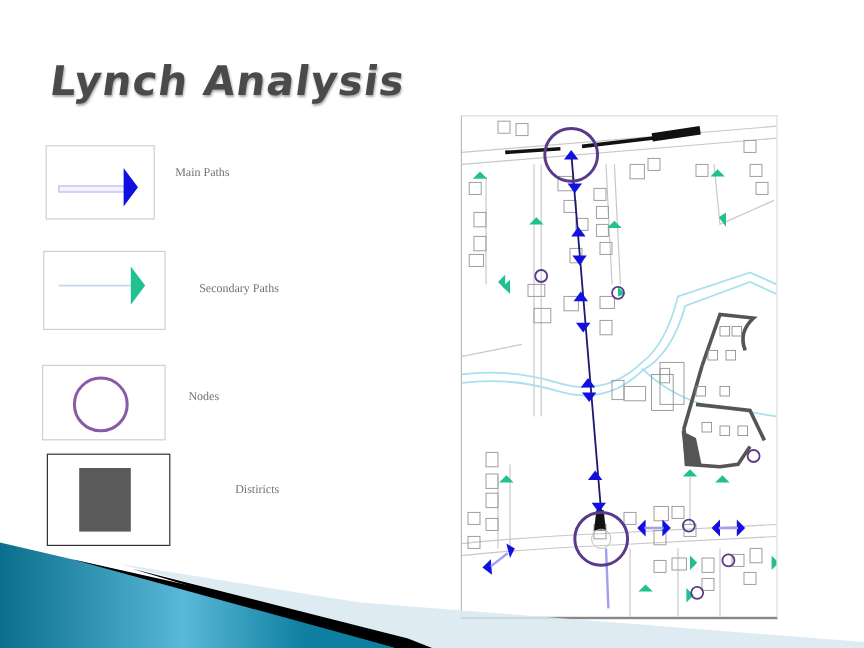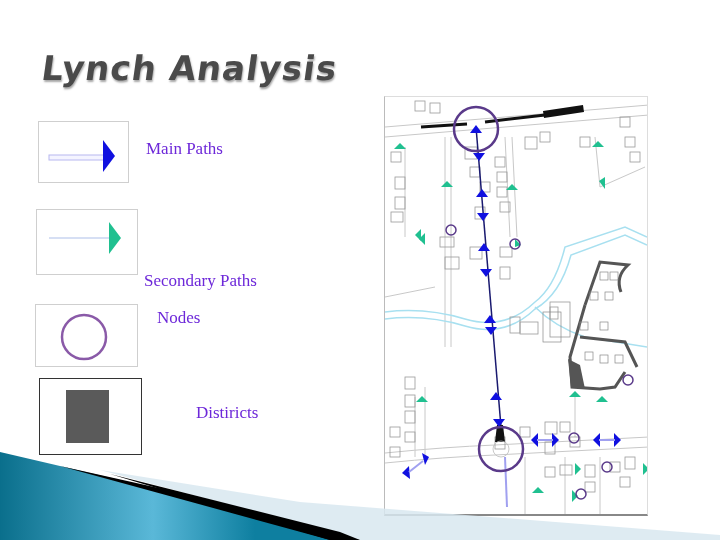--- a/index.html
+++ b/index.html
@@ -1,20 +1,20 @@
 <!DOCTYPE html>
 <html><head>
 <meta charset="utf-8">
 <style>
   html, body { margin:0; padding:0; }
   body { width:720px; height:540px; position:relative; overflow:hidden; background:#ffffff; font-family:"Liberation Serif", serif; }
   .title { position:absolute; left:42px; top:48px; font-family:"DejaVu Sans", sans-serif; font-weight:bold; font-size:34px; letter-spacing:1px; color:#4a4a4a; text-shadow:1px 2px 2px rgba(0,0,0,0.35); transform:skewX(-8deg); }
   .legend-box { position:absolute; background:#fff; border:1px solid #cfcfcf; box-sizing:border-box; }
   .legend-box.dark { border:1px solid #333; }
-  .legend-label { position:absolute; font-size:17px; color:#6d28d9; font-family:"Liberation Serif", serif; }
+  .legend-label { position:absolute; font-size:10px; color:#737373; font-family:"Liberation Serif", serif; }
   .map { position:absolute; left:384px; top:96px; width:264px; height:420px; background:#fff; border-left:1px solid #bbb; border-top:1px solid #ddd; border-right:1px solid #ddd; border-bottom:2px solid #888; box-sizing:border-box; overflow:hidden; }
   svg { display:block; }
   .swoosh { position:absolute; left:0; top:440px; width:720px; height:100px; }
 </style>
 </head>
 <body>
 
 <div class="title">Lynch Analysis</div>
 
 <div class="legend-box" style="left:38px;top:121px;width:91px;height:62px;">
@@ -24,28 +24,28 @@
   </svg>
 </div>
 <div class="legend-label" style="left:146px;top:139px;">Main Paths</div>
 
 <div class="legend-box" style="left:36px;top:209px;width:102px;height:66px;">
   <svg width="100" height="64">
     <line x1="12" y1="28" x2="72" y2="28" stroke="#c8d4f0" stroke-width="1.5"></line>
     <polygon points="72,12 84,28 72,44" fill="#20c090"></polygon>
   </svg>
 </div>
-<div class="legend-label" style="left:144px;top:235px;margin-top:36px;">Secondary Paths</div>
+<div class="legend-label" style="left:166px;top:235px;">Secondary Paths</div>
 
 <div class="legend-box" style="left:35px;top:304px;width:103px;height:63px;">
   <svg width="101" height="61">
     <circle cx="48" cy="32" r="22" fill="none" stroke="#8a5aa8" stroke-width="2.5"></circle>
   </svg>
 </div>
-<div class="legend-label" style="left:157px;top:308px;">Nodes</div>
+<div class="legend-label" style="left:157px;top:325px;">Nodes</div>
 
 <div class="legend-box dark" style="left:39px;top:378px;width:103px;height:77px;">
   <svg width="101" height="75">
     <rect x="26" y="11" width="43" height="53" fill="#5a5a5a"></rect>
   </svg>
 </div>
 <div class="legend-label" style="left:151px;top:403px;margin-left:45px;">Distiricts</div>
 
 <div class="map">
   <svg width="264" height="420" viewBox="0 0 264 420">

